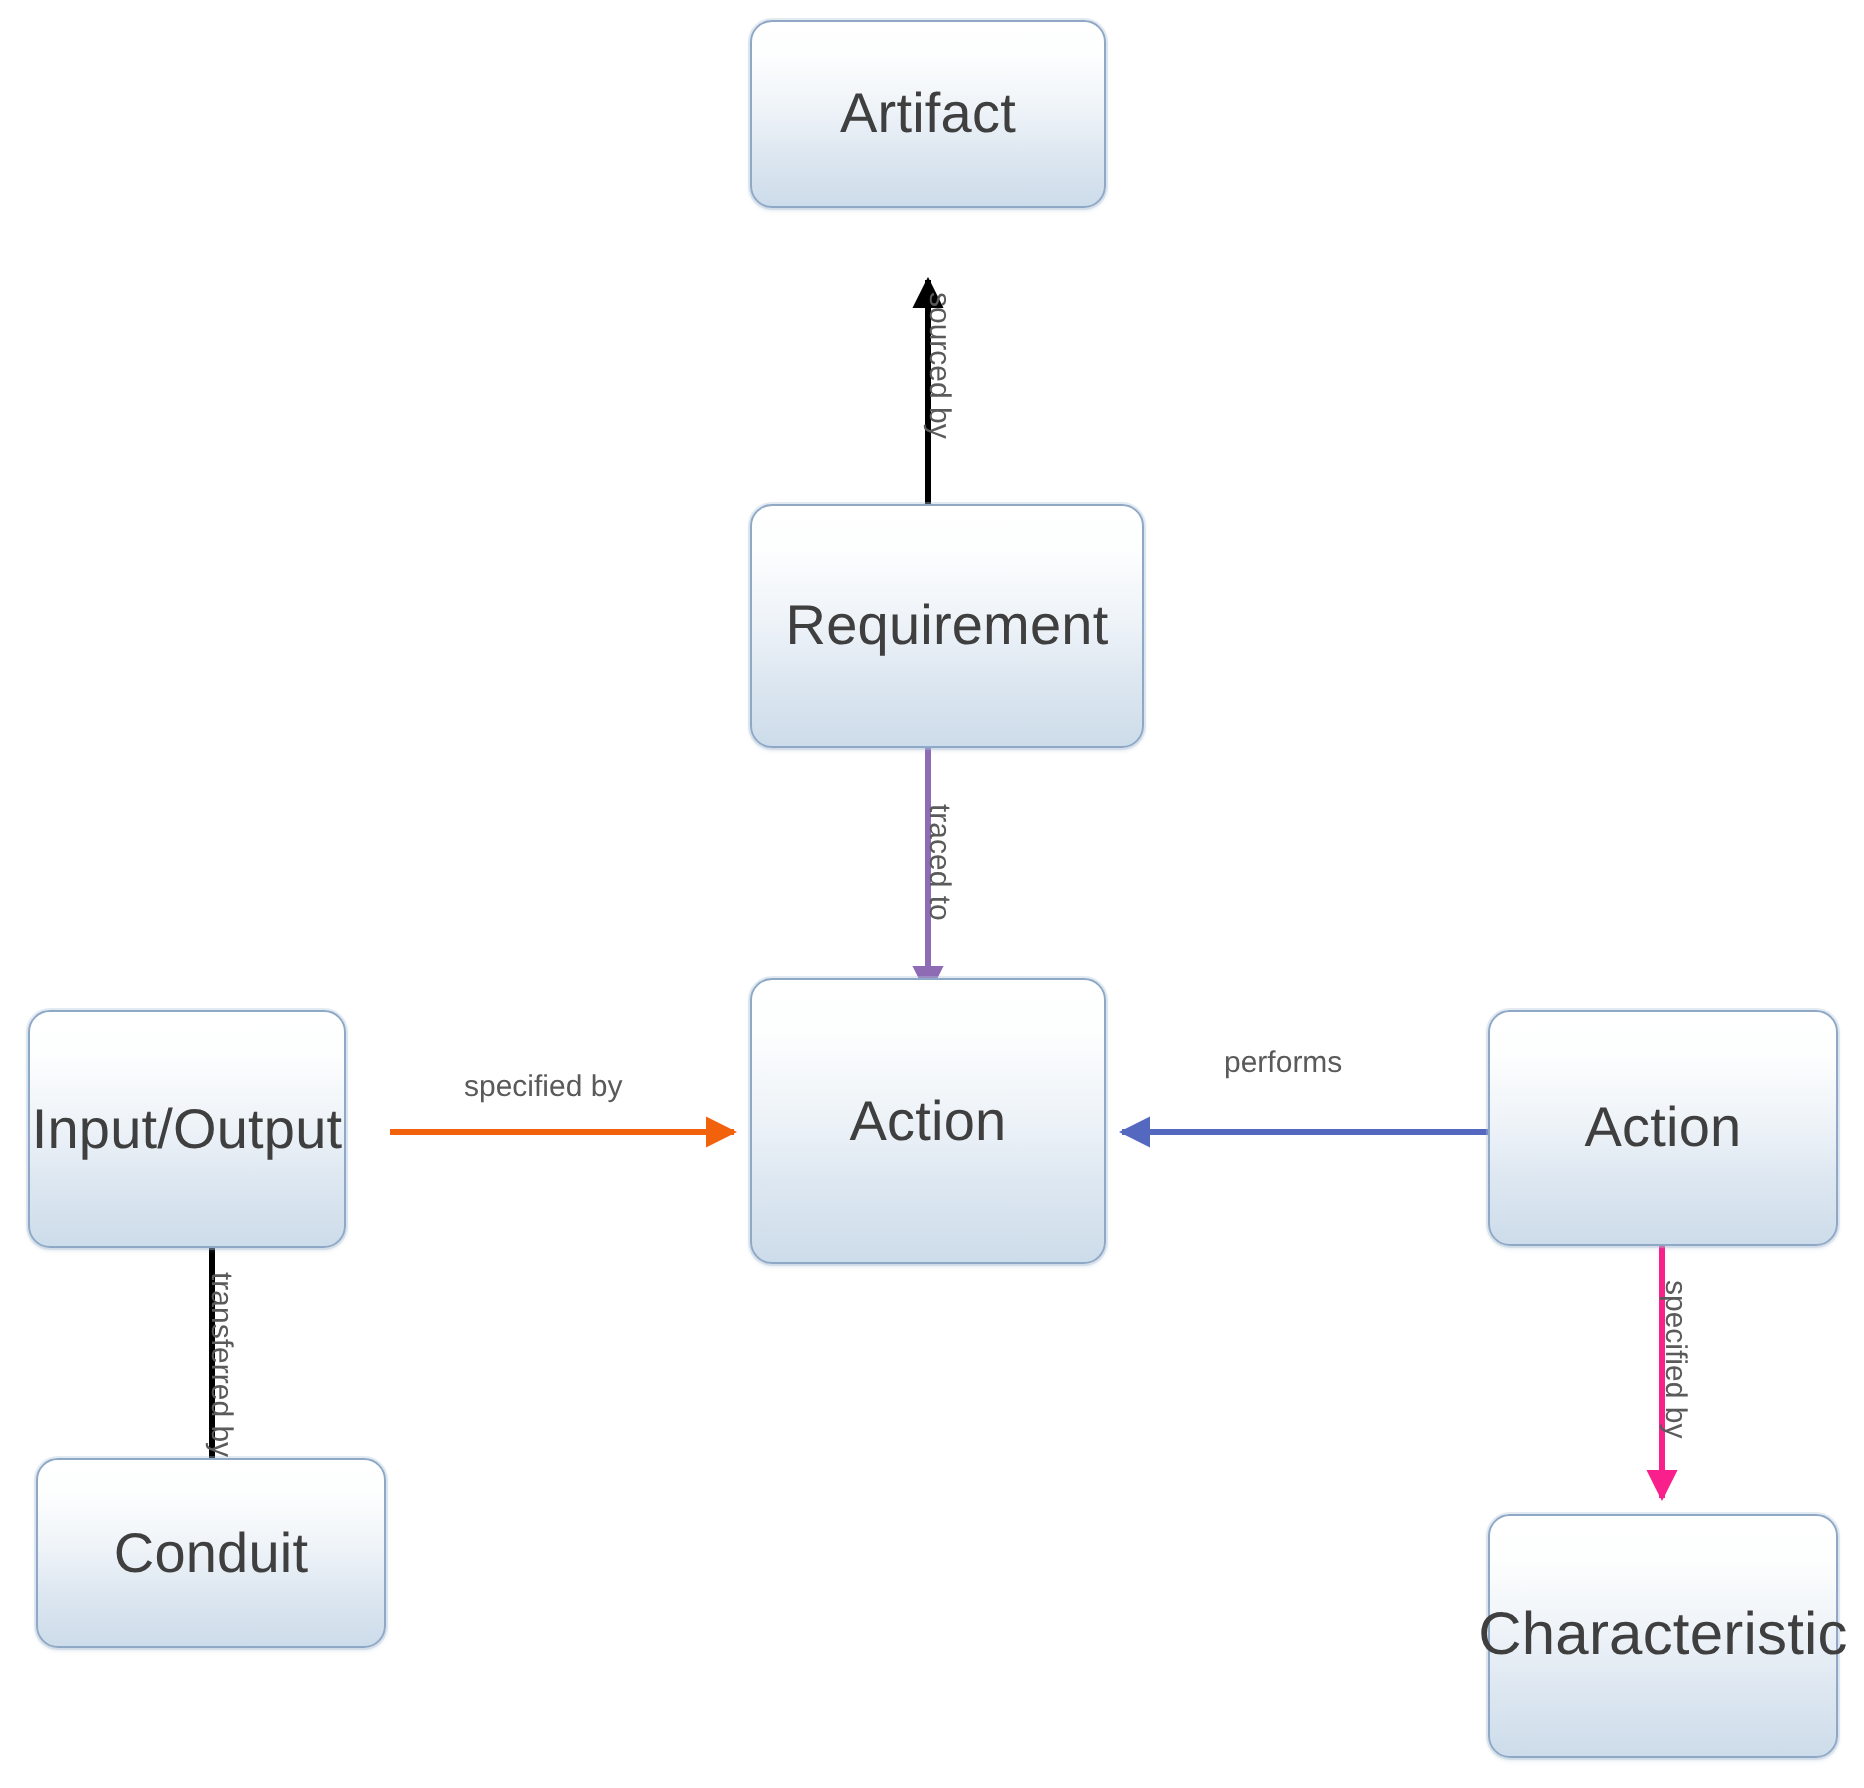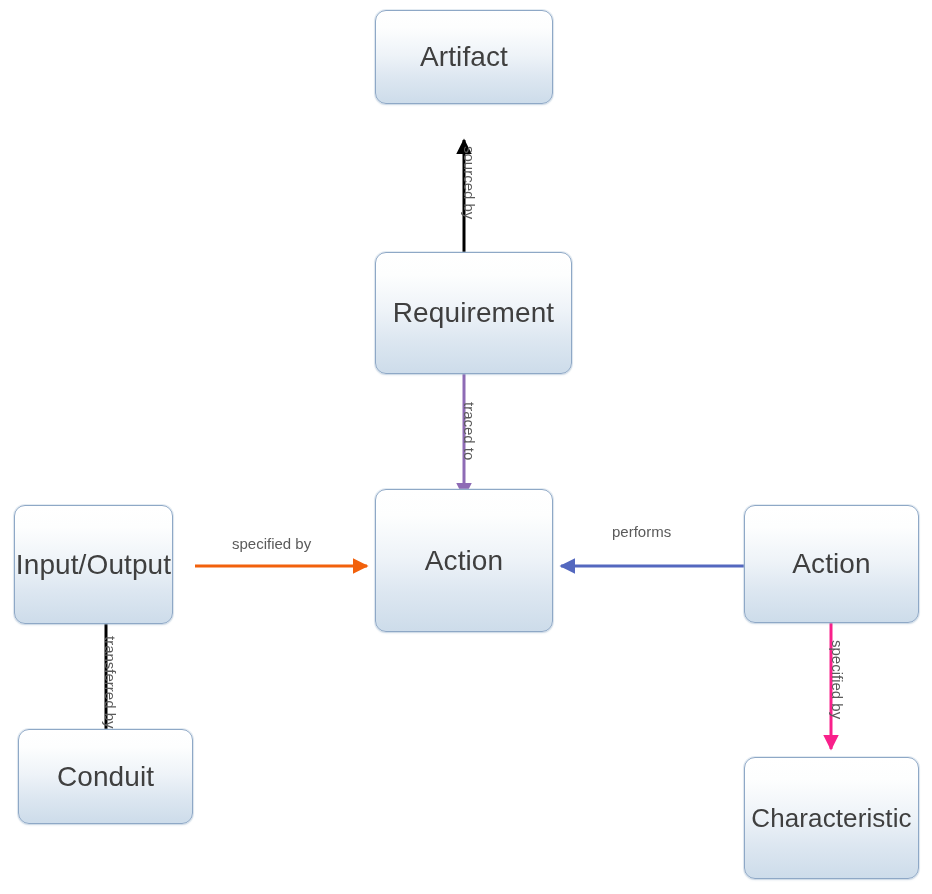--- a/index.html
+++ b/index.html
@@ -119,21 +119,21 @@
 
   <div class="node" style="left:744px; top:505px; width:175px; height:118px;">
     <span class="node-label">Action</span>
   </div>
 
   <div class="node" style="left:18px; top:729px; width:175px; height:95px;">
     <span class="node-label">Conduit</span>
   </div>
 
   <div class="node" style="left:744px; top:757px; width:175px; height:122px;">
-    <span class="node-label" style="font-size:26px;">Characteristic</span>
+    <span class="node-label" style="font-size:30px;">Characteristic</span>
   </div>
 
   <div class="edge-label vertical" style="left:477px; top:146px;">sourced by</div>
 
   <div class="edge-label vertical" style="left:477px; top:402px;">traced to</div>
 
   <div class="edge-label" style="left:232px; top:536px;">specified by</div>
 
   <div class="edge-label" style="left:612px; top:524px;">performs</div>
 

